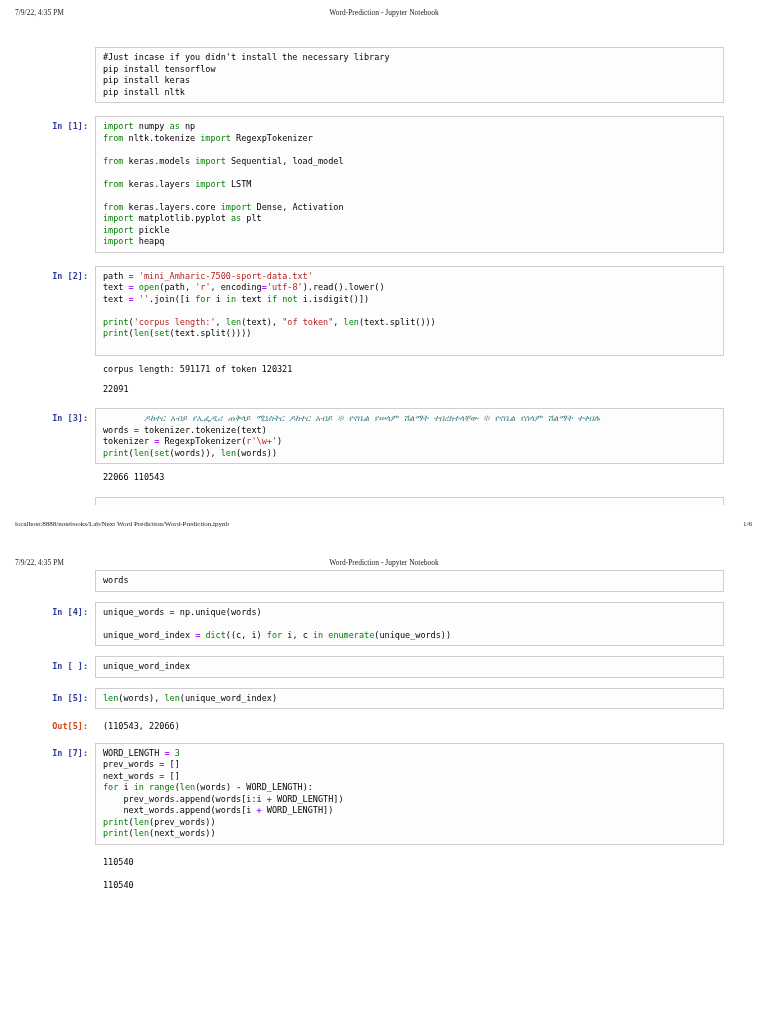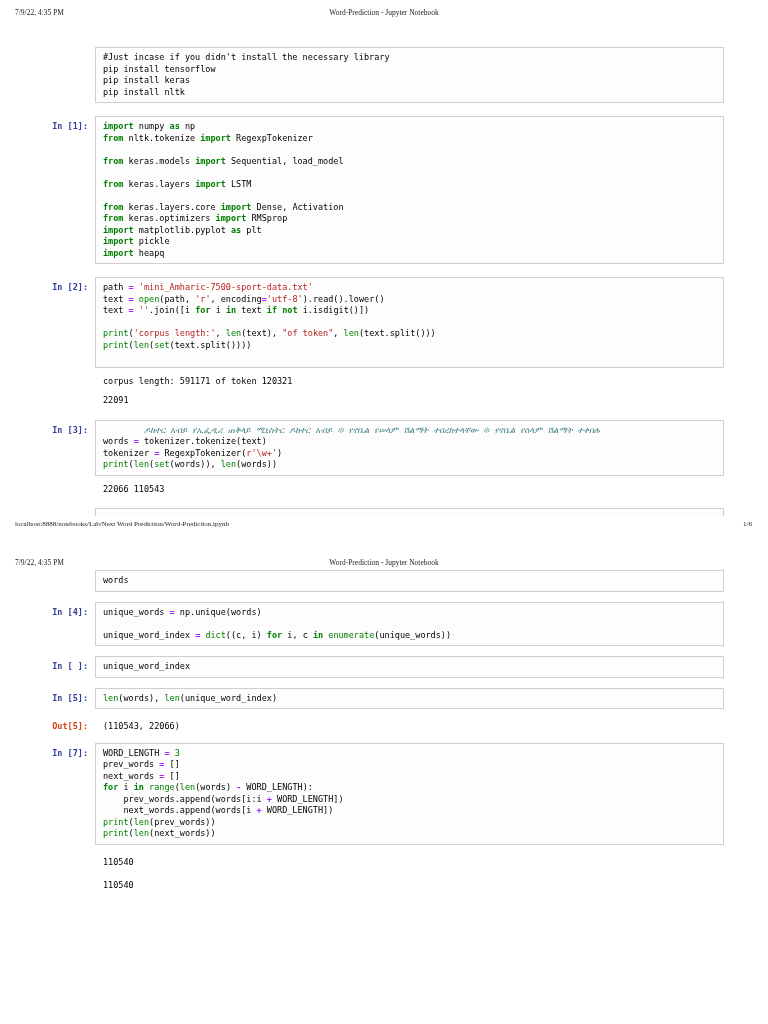--- a/index.html
+++ b/index.html
@@ -35,21 +35,21 @@
   .codebox { flex:1; border:1px solid #cfcfcf; background:#fdfdfd; padding:4px 7px; }
   .codebox.cut { height:7px; border-bottom:none; padding:0 7px; }
 
   .codeline { font:8.5px "DejaVu Sans Mono", monospace; line-height:11.5px;
               white-space:pre; color:#000; }
 
   .outputrow { margin-top:6px; }
   .outtext { flex:1; font:8.5px "DejaVu Sans Mono", monospace; line-height:11.5px;
              white-space:pre; color:#000; padding:2px 8px 0 8px; }
 
-  .tok-k { color:#008000; font-weight:bold; }
+  .tok-k { color:#008000; font-weight:normal; }
   .tok-b { color:#008000; }
   .tok-s { color:#BA2121; }
   .tok-o { color:#AA22FF; font-weight:bold; }
   .tok-n { color:#008000; }
   .tok-c { color:#408080; font-style:italic; }
   .tok-t { color:#000000; }
 </style>
 </head>
 <body>
 
@@ -72,21 +72,20 @@
         <div class="prompt">In [1]:</div>
         <div class="codebox">
           <div class="codeline"><span class="tok-k">import</span><span class="tok-t"> numpy </span><span class="tok-k">as</span><span class="tok-t"> np</span></div>
           <div class="codeline"><span class="tok-k">from</span><span class="tok-t"> nltk.tokenize </span><span class="tok-k">import</span><span class="tok-t"> RegexpTokenizer</span></div>
           <div class="codeline">&nbsp;</div>
           <div class="codeline"><span class="tok-k">from</span><span class="tok-t"> keras.models </span><span class="tok-k">import</span><span class="tok-t"> Sequential, load_model</span></div>
           <div class="codeline">&nbsp;</div>
           <div class="codeline"><span class="tok-k">from</span><span class="tok-t"> keras.layers </span><span class="tok-k">import</span><span class="tok-t"> LSTM</span></div>
           <div class="codeline">&nbsp;</div>
           <div class="codeline"><span class="tok-k">from</span><span class="tok-t"> keras.layers.core </span><span class="tok-k">import</span><span class="tok-t"> Dense, Activation</span></div>
-          <div class="codeline"><span class="tok-k">from</span><span class="tok-t"> keras.optimizers </span><span class="tok-k">import</span><span class="tok-t"> RMSprop</span></div>
           <div class="codeline"><span class="tok-k">import</span><span class="tok-t"> matplotlib.pyplot </span><span class="tok-k">as</span><span class="tok-t"> plt</span></div>
           <div class="codeline"><span class="tok-k">import</span><span class="tok-t"> pickle</span></div>
           <div class="codeline"><span class="tok-k">import</span><span class="tok-t"> heapq</span></div>
         </div>
       </div>
       <div class="cellrow">
         <div class="prompt">In [2]:</div>
         <div class="codebox">
           <div class="codeline"><span class="tok-t">path </span><span class="tok-o">=</span><span class="tok-t"> </span><span class="tok-s">'mini_Amharic-7500-sport-data.txt'</span></div>
           <div class="codeline"><span class="tok-t">text </span><span class="tok-o">=</span><span class="tok-t"> </span><span class="tok-b">open</span><span class="tok-t">(path, </span><span class="tok-s">'r'</span><span class="tok-t">, encoding</span><span class="tok-o">=</span><span class="tok-s">'utf-8'</span><span class="tok-t">).read().lower()</span></div>

